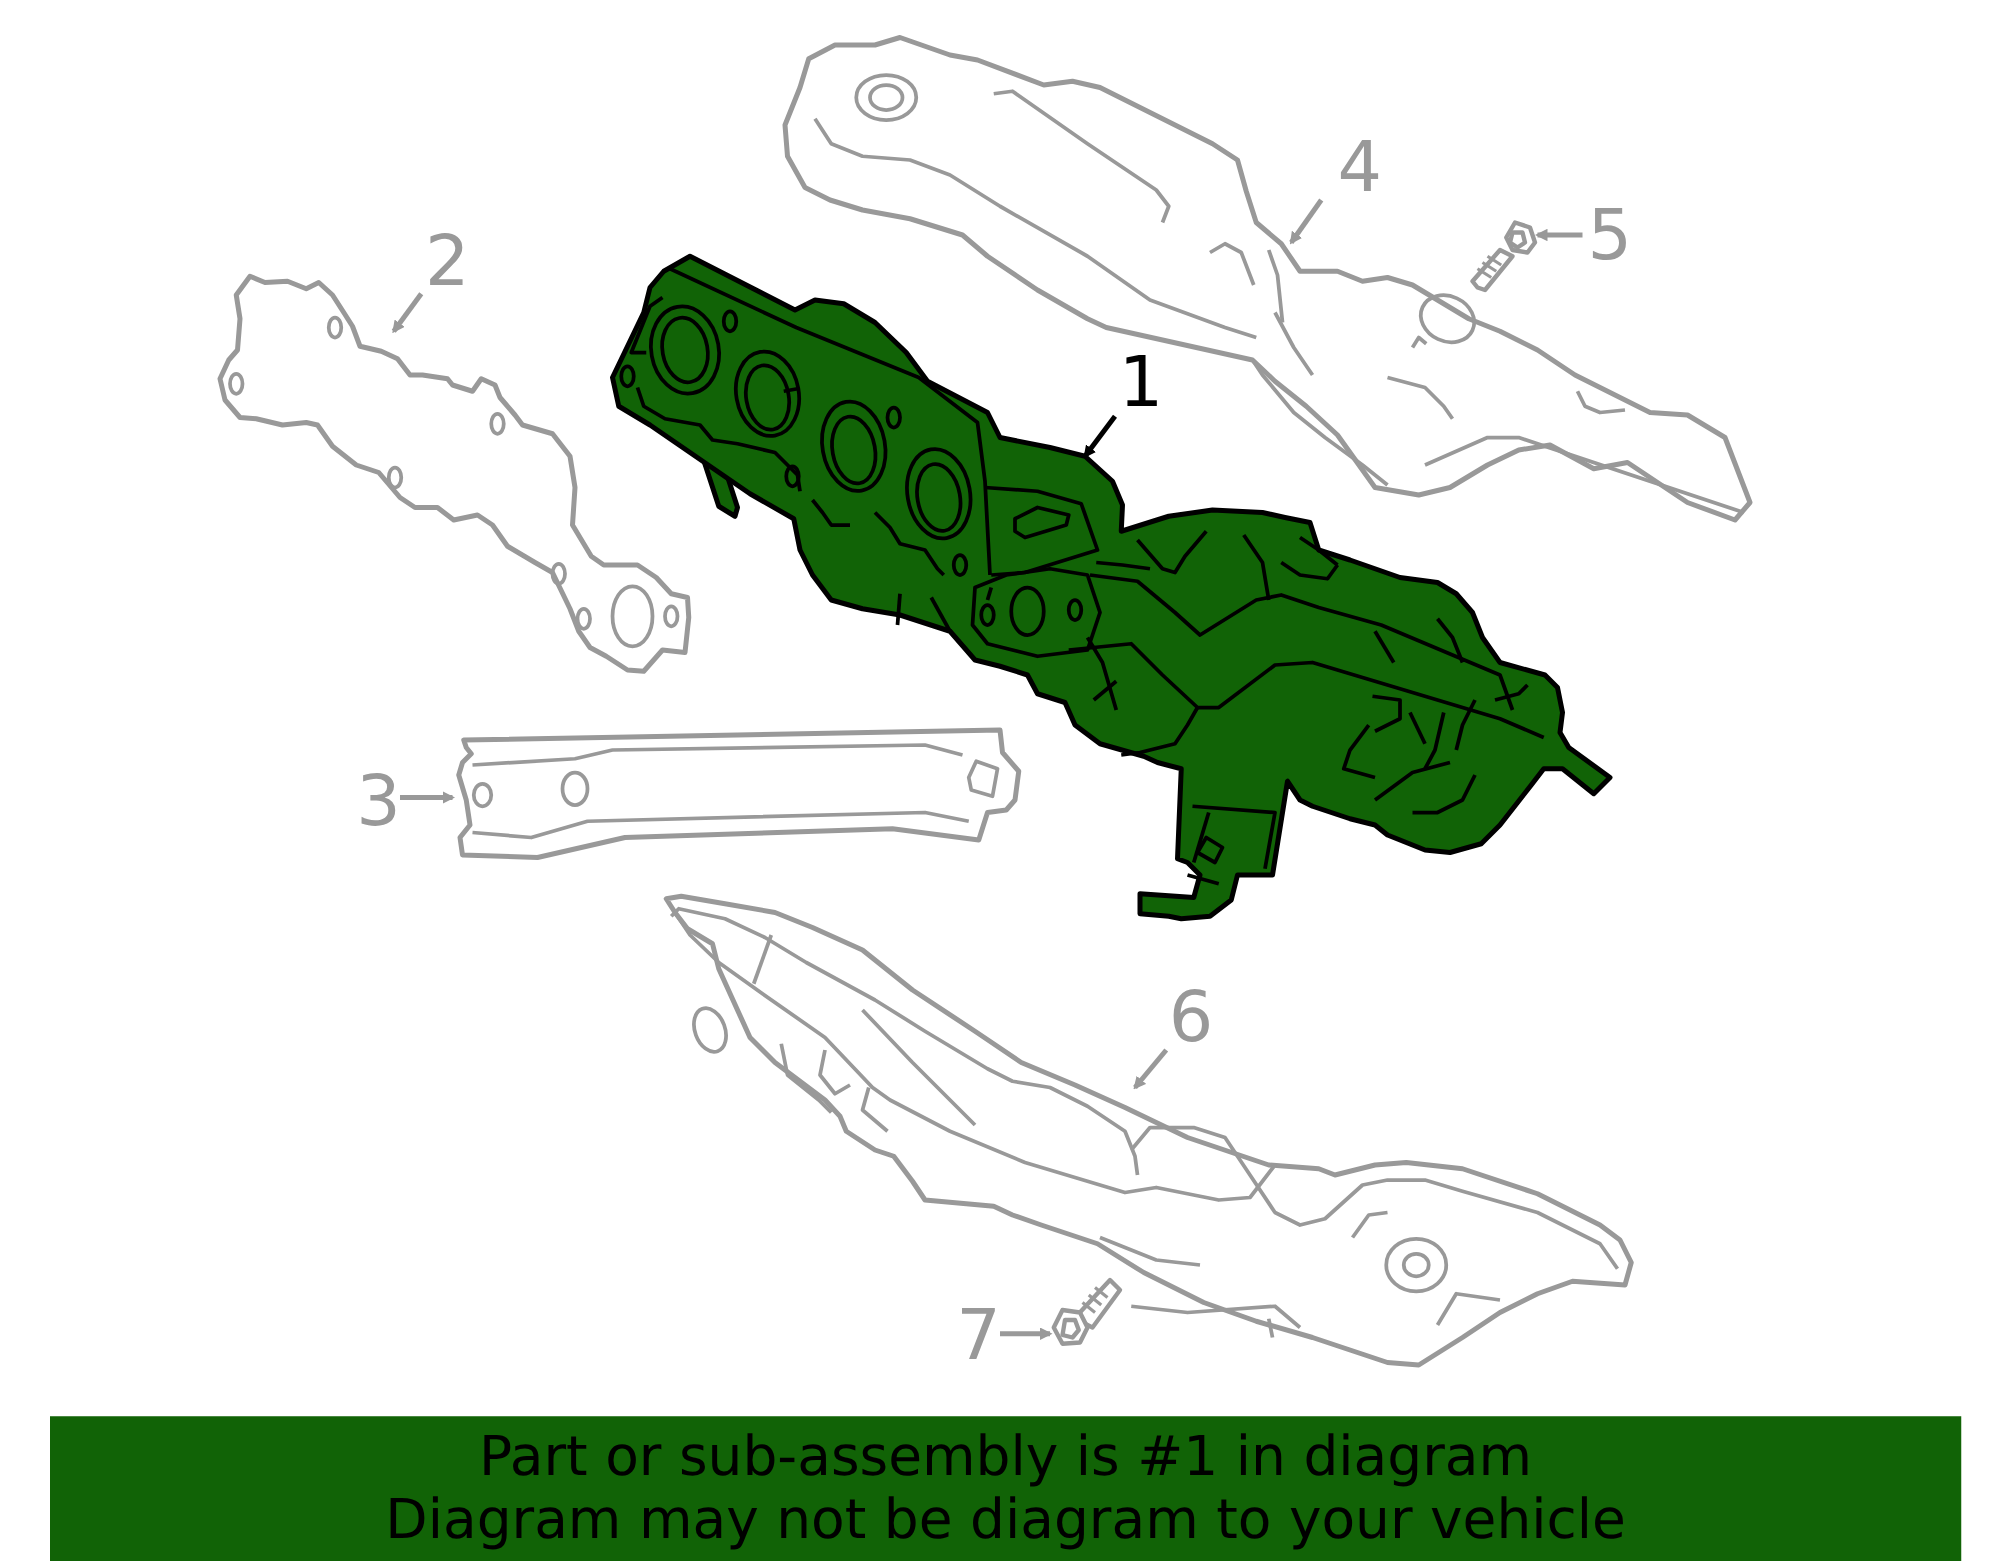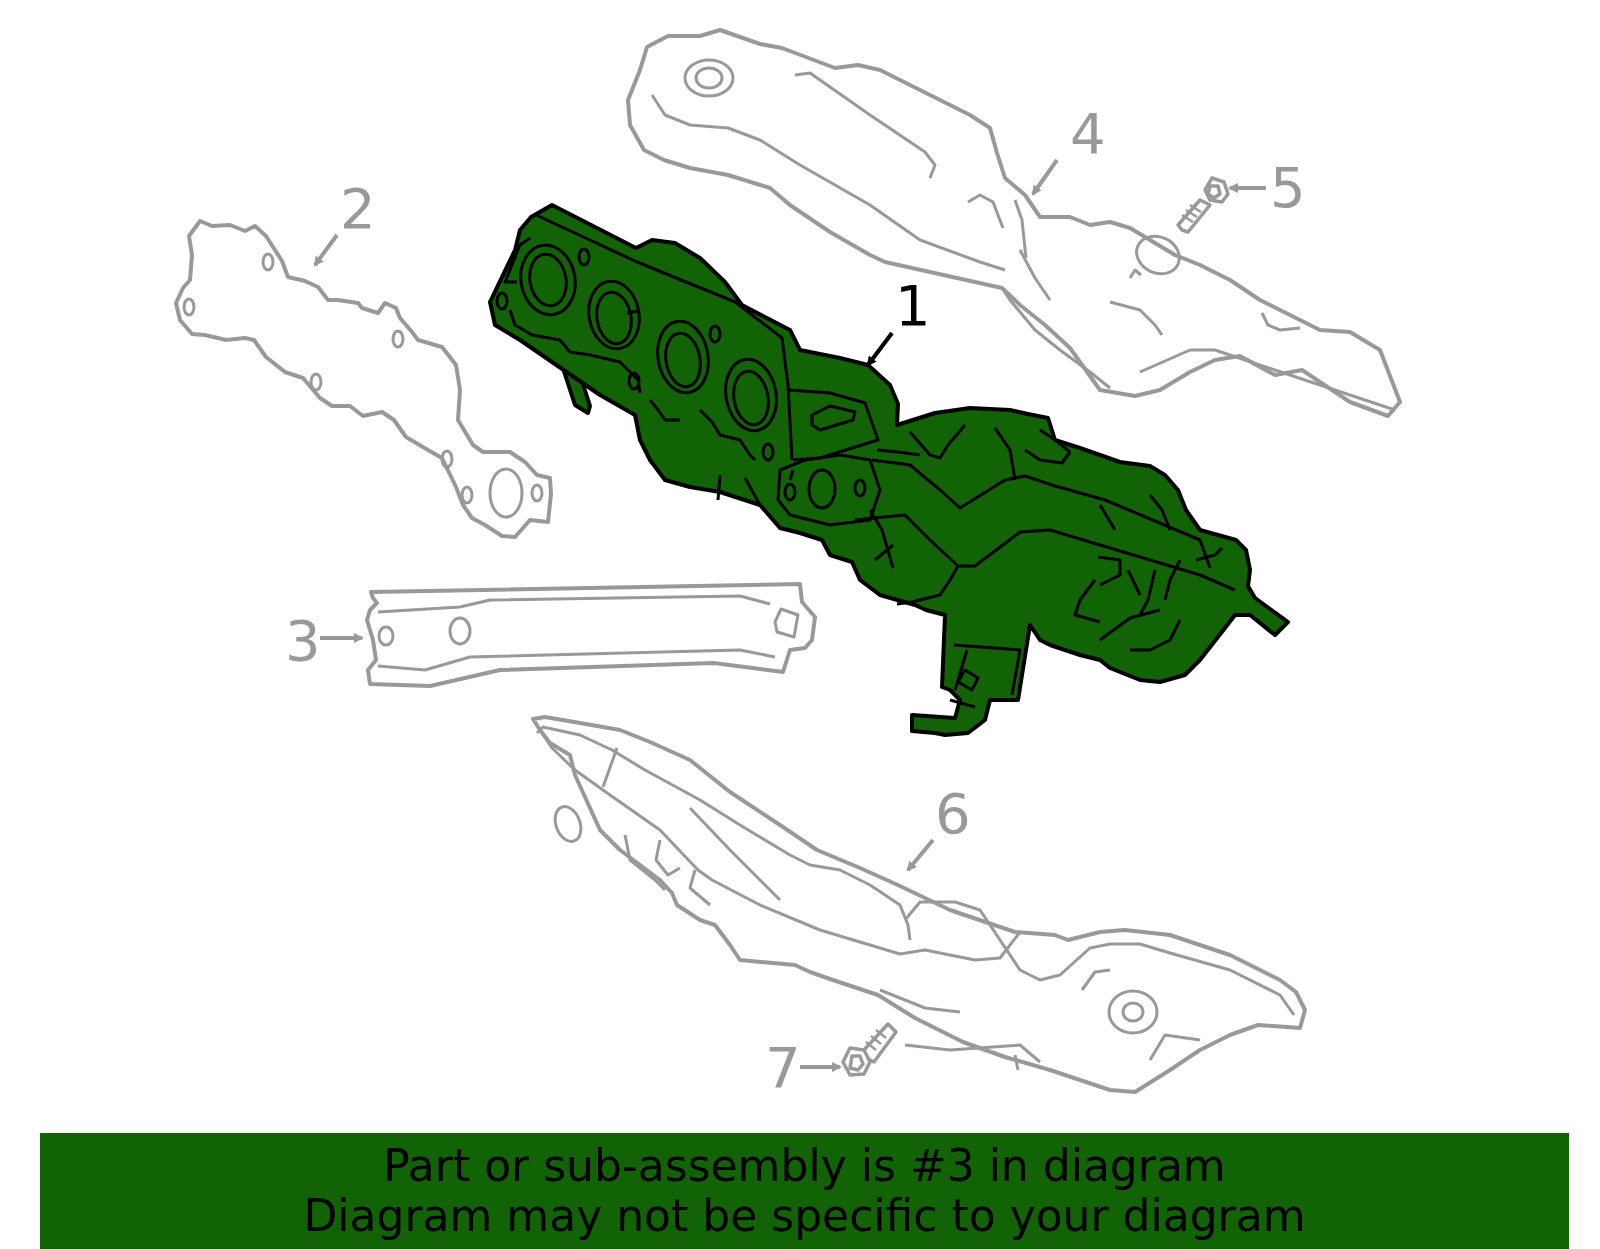--- a/index.html
+++ b/index.html
@@ -178,15 +178,15 @@
       <path d="M950,700 L975,707"></path>
       <path d="M870,510 L882,530 L893,568"></path>
       <path d="M875,560 L893,545"></path>
     </g>
   </g>
   <line x1="892" y1="333" x2="868" y2="365" stroke="#000" stroke-width="4" marker-end="url(#arrBlack)"></line>
   <text x="895" y="325" fill="#000" class="callout">1</text>
 </svg>
 
 <div id="banner">
-  <span>Part or sub-assembly is #3 in diagram</span>
-  <span>Diagram may not be specific to your diagram</span>
+  <span>Part or sub-assembly is #1 in diagram</span>
+  <span>Diagram may not be diagram to your vehicle</span>
 </div>
 
 </body></html>

